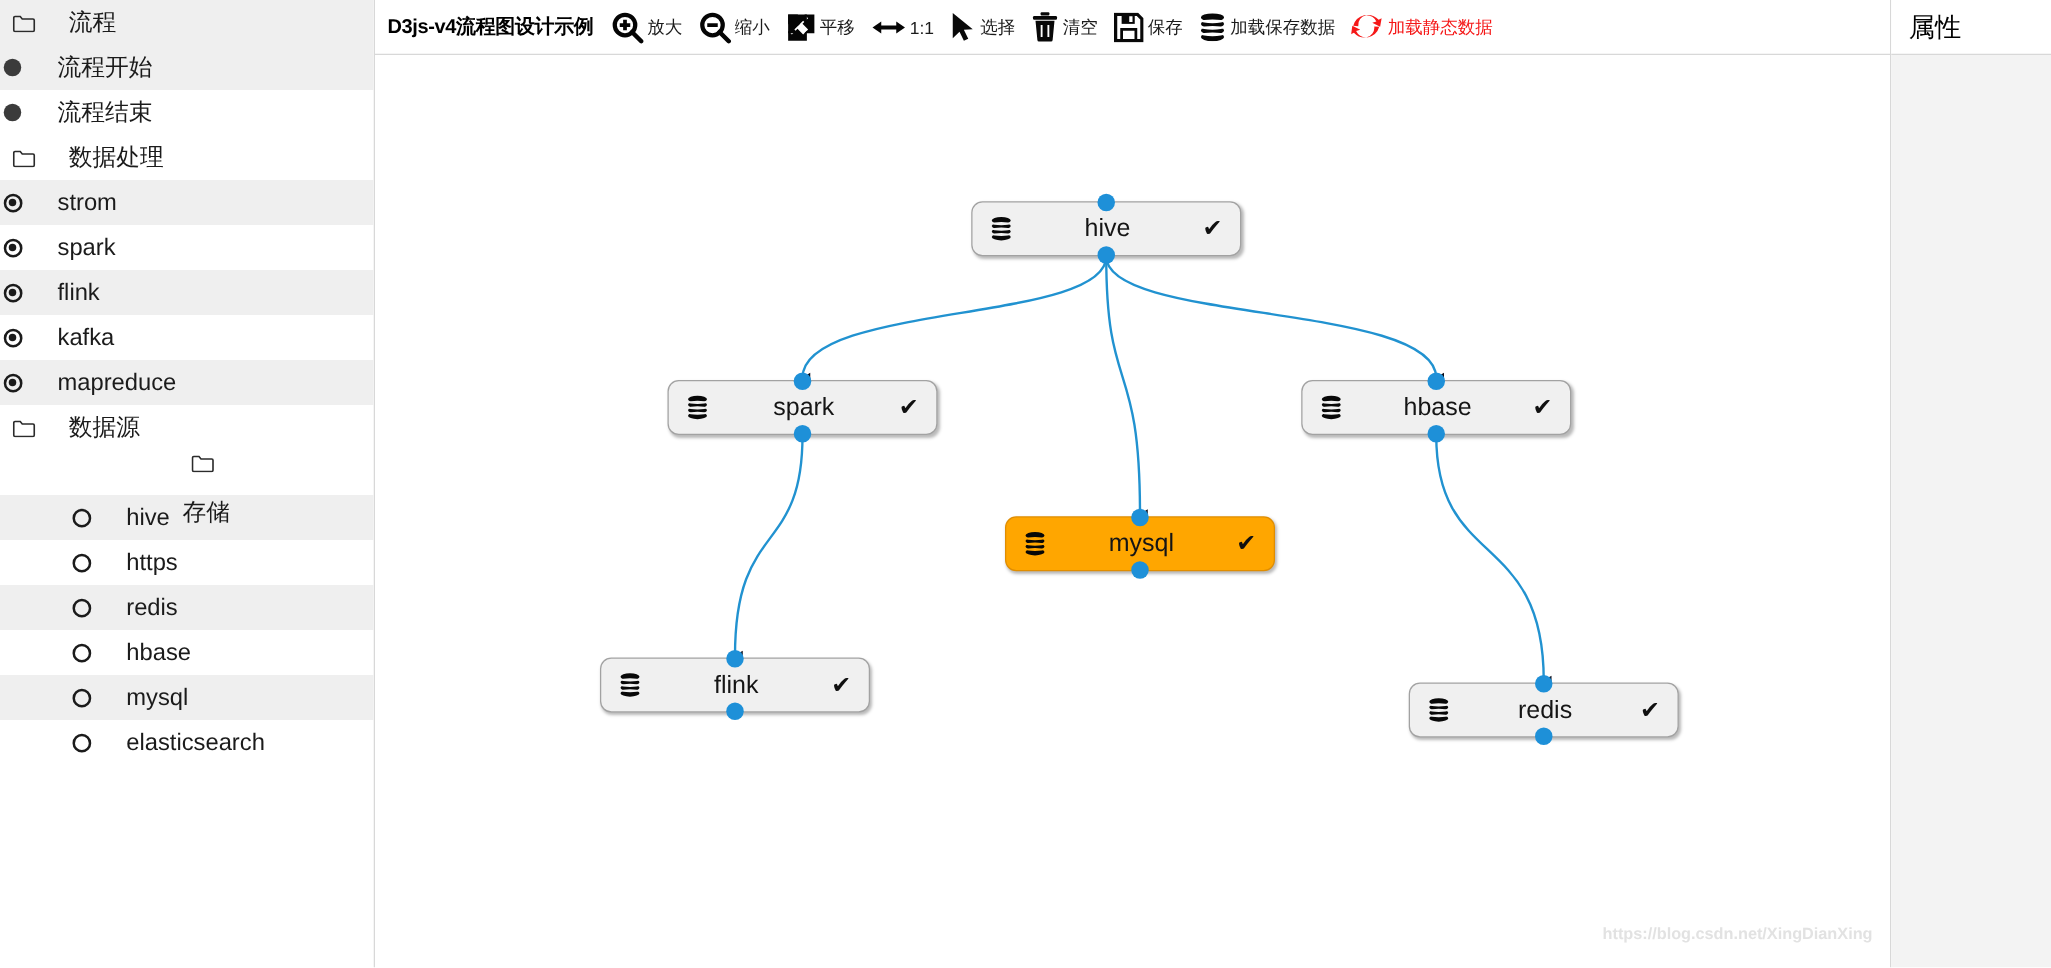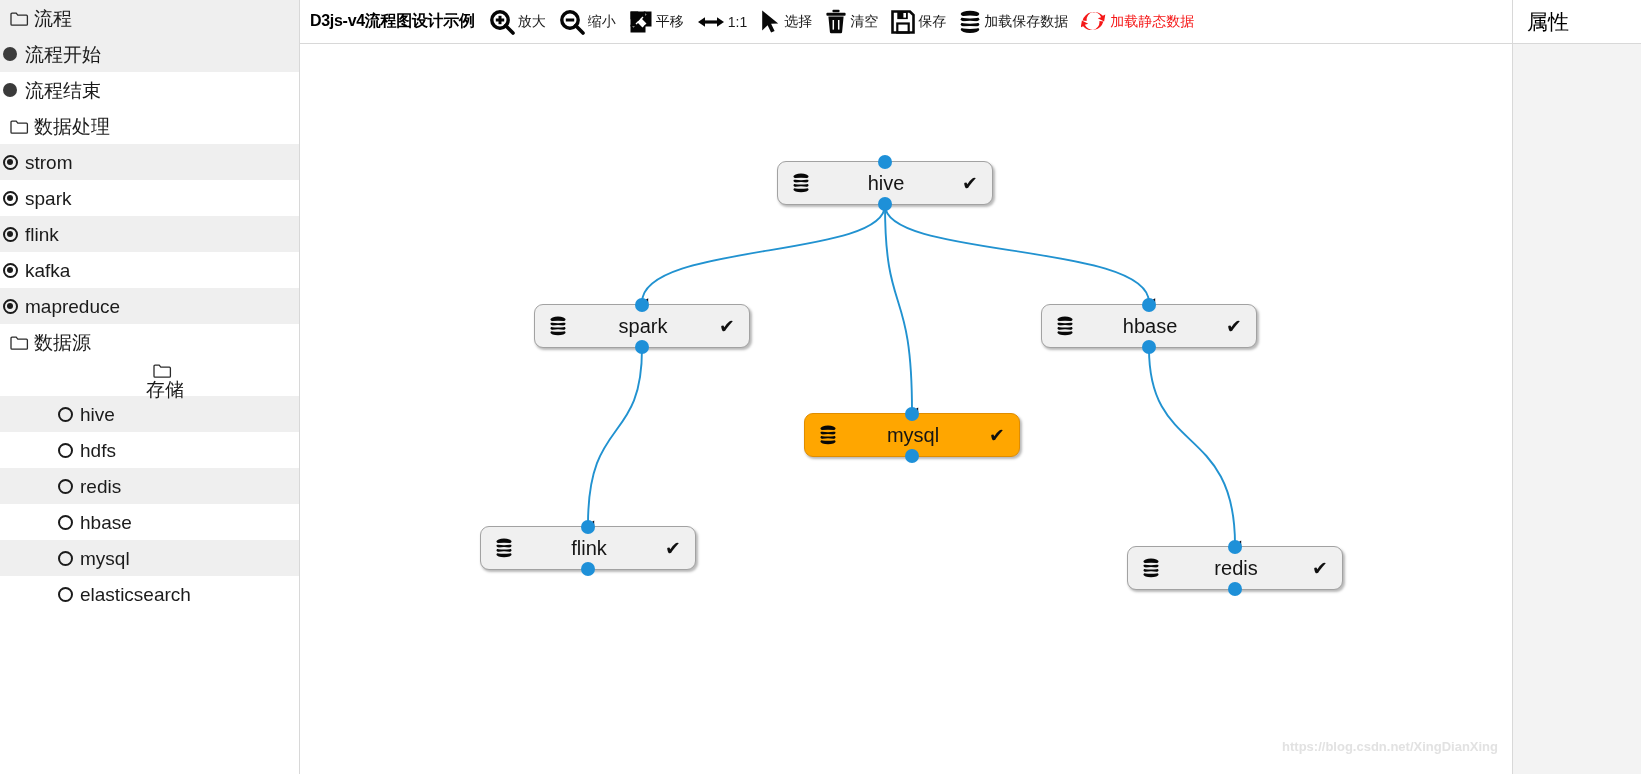--- a/index.html
+++ b/index.html
@@ -28,20 +28,21 @@
     position: relative;
   }
   .tree-row {
     height: 36px;
     display: flex;
     align-items: center;
     font-size: 19px;
     color: #1b1b1b;
     white-space: nowrap;
     cursor: pointer;
+    gap: 21px;
   }
   .tree-row.stripe { background: #efefef; }
   .tree-row .tw-icon {
     display: inline-flex;
     align-items: center;
     justify-content: center;
     width: 20px;
     flex: 0 0 20px;
     margin-right: 5px;
   }
@@ -295,21 +296,21 @@
       <div class="tree-row lvl3 stripe">
         <span class="tw-icon">
           <span class="ico-circle"></span>
         </span>
         <span class="tw-label">hive</span>
       </div>
       <div class="tree-row lvl3">
         <span class="tw-icon">
           <span class="ico-circle"></span>
         </span>
-        <span class="tw-label">hdfs</span>
+        <span class="tw-label">https</span>
       </div>
       <div class="tree-row lvl3 stripe">
         <span class="tw-icon">
           <span class="ico-circle"></span>
         </span>
         <span class="tw-label">redis</span>
       </div>
       <div class="tree-row lvl3">
         <span class="tw-icon">
           <span class="ico-circle"></span>

